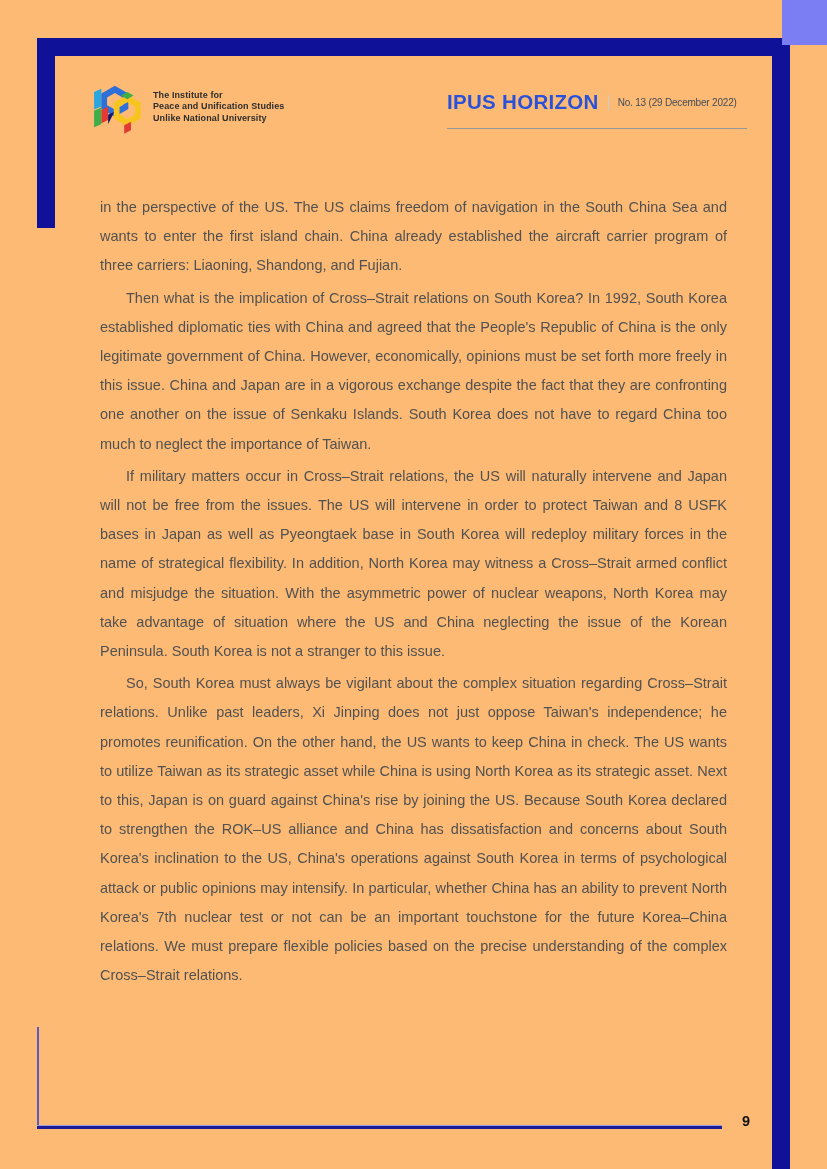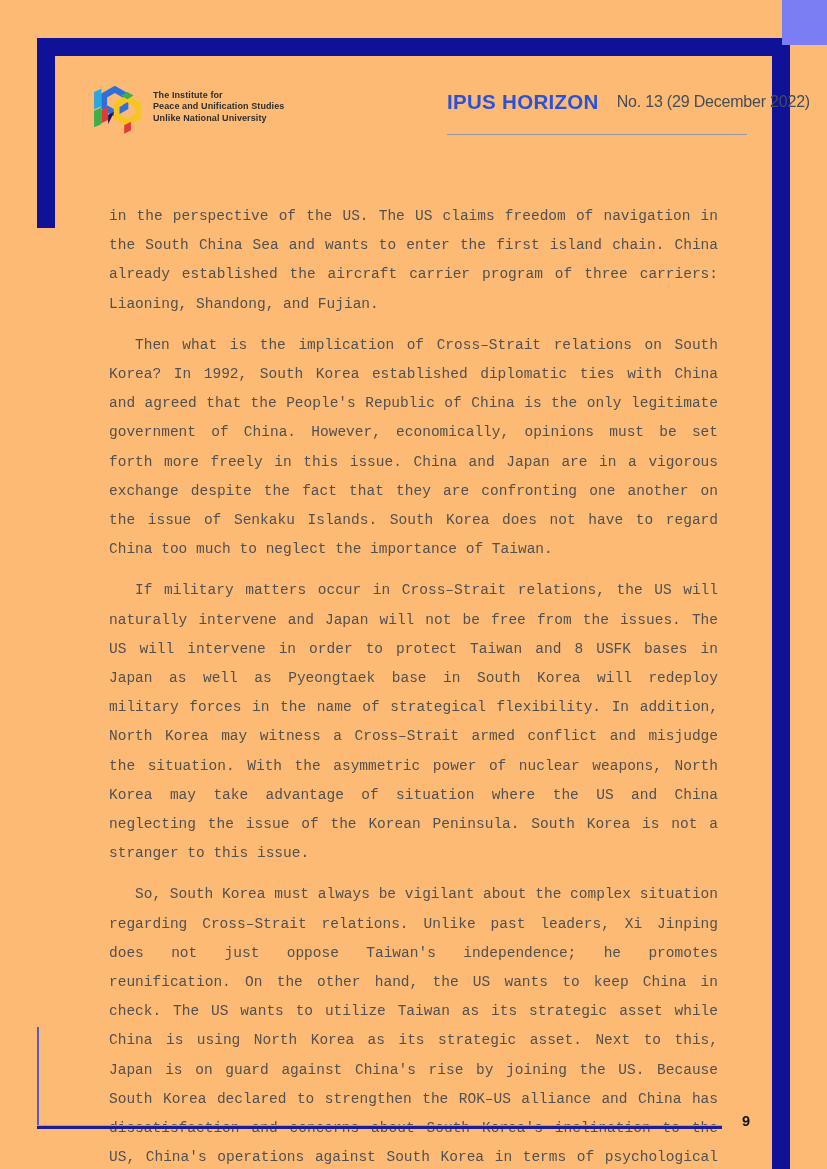--- a/index.html
+++ b/index.html
@@ -15,32 +15,32 @@
   .frame-left{position:absolute;left:37px;top:38px;width:18px;height:190px;background:#101199;}
   .frame-right{position:absolute;left:772px;top:38px;width:18px;height:1131px;background:#101199;}
   .corner-square{position:absolute;left:782px;top:0;width:45px;height:45px;background:#7b7ef2;z-index:3;}
   
   .header-left{position:absolute;left:92px;top:78px;display:flex;align-items:center;gap:7px;}
   .logo-svg{display:block;}
   .inst-text{color:#2d2d2d;font-weight:bold;font-size:9px;line-height:11.5px;letter-spacing:0.1px;}
   .masthead{
     position:absolute;left:447px;top:90px;width:300px;
     display:flex;align-items:center;gap:9px;
-    padding-bottom:20px;border-bottom:1px solid #95989c;
+    padding-bottom:14px;border-bottom:1px solid #95989c;
   }
   .masthead-title{color:#2a52d9;font-weight:800;font-size:20.5px;letter-spacing:0.3px;white-space:nowrap;}
   .masthead-sep{width:1px;height:15px;background:#c9ccd1;}
-  .masthead-issue{color:#454c55;font-size:16px;white-space:nowrap;letter-spacing:-0.2px;}
+  .masthead-issue{color:#454c55;font-size:10px;white-space:nowrap;letter-spacing:-0.2px;}
   
   .content{
     position:absolute;left:97px;top:190px;width:633px;
     color:#515151;font-size:14.5px;line-height:29.2px;
     text-align:justify;
   }
-  .content p{margin:12px;font-family:Liberation Mono, monospace;}
+  .content p{margin:3px;}
   .content p.indent{text-indent:26px;}
   
   .foot-line-v{position:absolute;left:37px;top:1027px;width:2px;height:100px;background:#5a5ac2;}
   .foot-line-h{position:absolute;left:37px;top:1125px;width:685px;height:3px;background:#1c1c96;border-top:1px solid #9a9ae0;}
   .page-number{position:absolute;left:734px;top:1113px;width:24px;text-align:center;color:#111111;font-weight:bold;font-size:14.5px;}
 </style>
 </head>
 <body>
 
 <div class="page">

